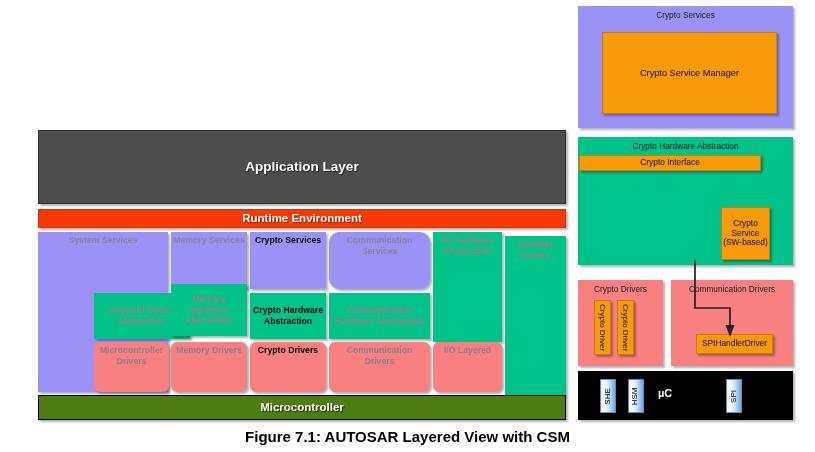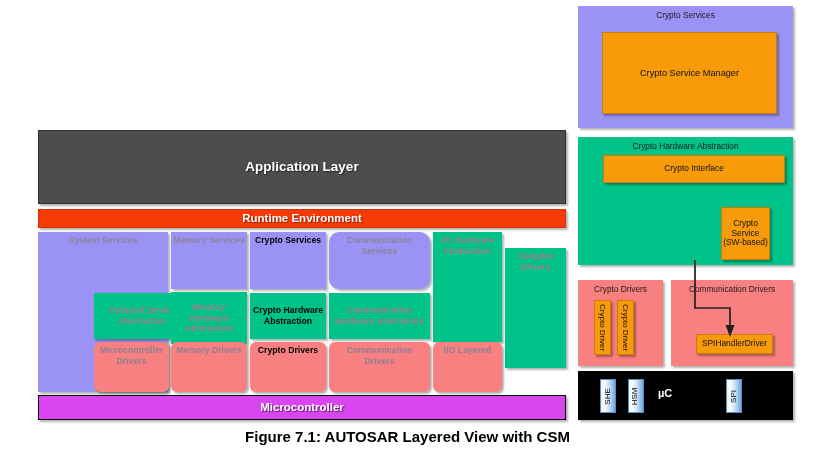--- a/index.html
+++ b/index.html
@@ -25,21 +25,21 @@
     text-shadow:1px 1px 1px rgba(0,0,0,.55);
   }
   .rte-layer{
     left:0;top:79px;width:528px;height:19px;
     background:#f63a06;border:1px solid #d93305;
     color:#ffffff;font-size:11.5px;font-weight:bold;
     text-shadow:1px 1px 1px rgba(0,0,0,.45);
   }
   .mcu-layer{
     left:0;top:265px;width:528px;height:25px;
-    background:#d946ef;border:1px solid #000000;
+    background:#4d7c0f;border:1px solid #000000;
     color:#ffffff;font-size:11.5px;font-weight:bold;
     text-shadow:1px 1px 1px rgba(0,0,0,.6);
   }
 
   
   .bsw{position:absolute;left:0;top:102px;width:528px;height:160px;}
 
   .cell{position:absolute;box-sizing:border-box;display:flex;align-items:center;
         justify-content:center;text-align:center;font-size:8.7px;font-weight:bold;
         line-height:1.22;padding:3px 2px;}
@@ -104,25 +104,25 @@
       <div class="cell c-serv dim shadow" style="left:0;top:0;width:130px;height:160px;align-items:flex-start;">System Services</div>
 
       <div class="cell c-serv dim shadow" style="left:133px;top:0;width:76px;height:57px;align-items:flex-start;">Memory Services</div>
 
       <div class="cell c-serv hot shadow" style="left:212px;top:0;width:76px;height:57px;align-items:flex-start;">Crypto Services</div>
 
       <div class="cell c-serv dim shadow" style="left:291px;top:0;width:101px;height:57px;align-items:flex-start;border-radius:10px;">Communication Services</div>
 
       <div class="cell c-abs dimg shadow" style="left:395px;top:0;width:69px;height:110px;align-items:flex-start;">I/O Hardware Abstraction</div>
 
-      <div class="cell c-abs dimg shadow" style="left:467px;top:16px;width:61px;height:120px;align-items:flex-start;">Complex Drivers</div>
+      <div class="cell c-abs dimg shadow" style="left:467px;top:4px;width:61px;height:160px;align-items:flex-start;">Complex Drivers</div>
 
       <div class="cell c-abs dimg shadow" style="left:56px;top:61px;width:96px;height:46px;">Onboard Device Abstraction</div>
 
-      <div class="cell c-abs dimg shadow" style="left:133px;top:60px;width:76px;height:52px;">Memory Hardware Abstraction</div>
+      <div class="cell c-abs dimg shadow" style="left:133px;top:52px;width:76px;height:52px;">Memory Hardware Abstraction</div>
 
       <div class="cell c-abs hot shadow" style="left:212px;top:61px;width:76px;height:46px;">Crypto Hardware Abstraction</div>
 
       <div class="cell c-abs dimg shadow" style="left:291px;top:61px;width:101px;height:46px;">Communication Hardware Abstraction</div>
 
       <div class="cell c-drv dimp shadow" style="left:56px;top:110px;width:75px;height:50px;align-items:flex-start;">Microcontroller Drivers</div>
 
       <div class="cell c-drv dimp shadow" style="left:133px;top:110px;width:76px;height:50px;align-items:flex-start;">Memory Drivers</div>
 
       <div class="cell c-drv hot shadow" style="left:212px;top:110px;width:76px;height:50px;align-items:flex-start;">Crypto Drivers</div>
@@ -137,21 +137,21 @@
 
   <div id="right-panels">
 
     <div class="panel p-serv shadow" style="left:0;top:0;width:215px;height:122px;">
       <div class="panel-title">Crypto Services</div>
       <div class="box orange big" style="left:24px;top:26px;width:175px;height:82px;">Crypto Service Manager</div>
     </div>
 
     <div class="panel p-abs shadow" style="left:0;top:131px;width:215px;height:128px;">
       <div class="panel-title">Crypto Hardware Abstraction</div>
-      <div class="box orange" style="left:25px;top:18px;width:182px;height:28px;">Crypto Interface</div>
+      <div class="box orange" style="left:1px;top:18px;width:182px;height:16px;">Crypto Interface</div>
       <div class="box orange" style="left:143px;top:70px;width:49px;height:53px;">Crypto Service (SW-based)</div>
     </div>
 
     <div class="panel p-drv shadow" style="left:0;top:274px;width:85px;height:86px;">
       <div class="panel-title">Crypto Drivers</div>
       <div class="box orange" style="left:16px;top:20px;width:17px;height:55px;">
         <span class="vlabel">Crypto Driver</span>
       </div>
       <div class="box orange" style="left:39px;top:20px;width:17px;height:55px;">
         <span class="vlabel">Crypto Driver</span>

